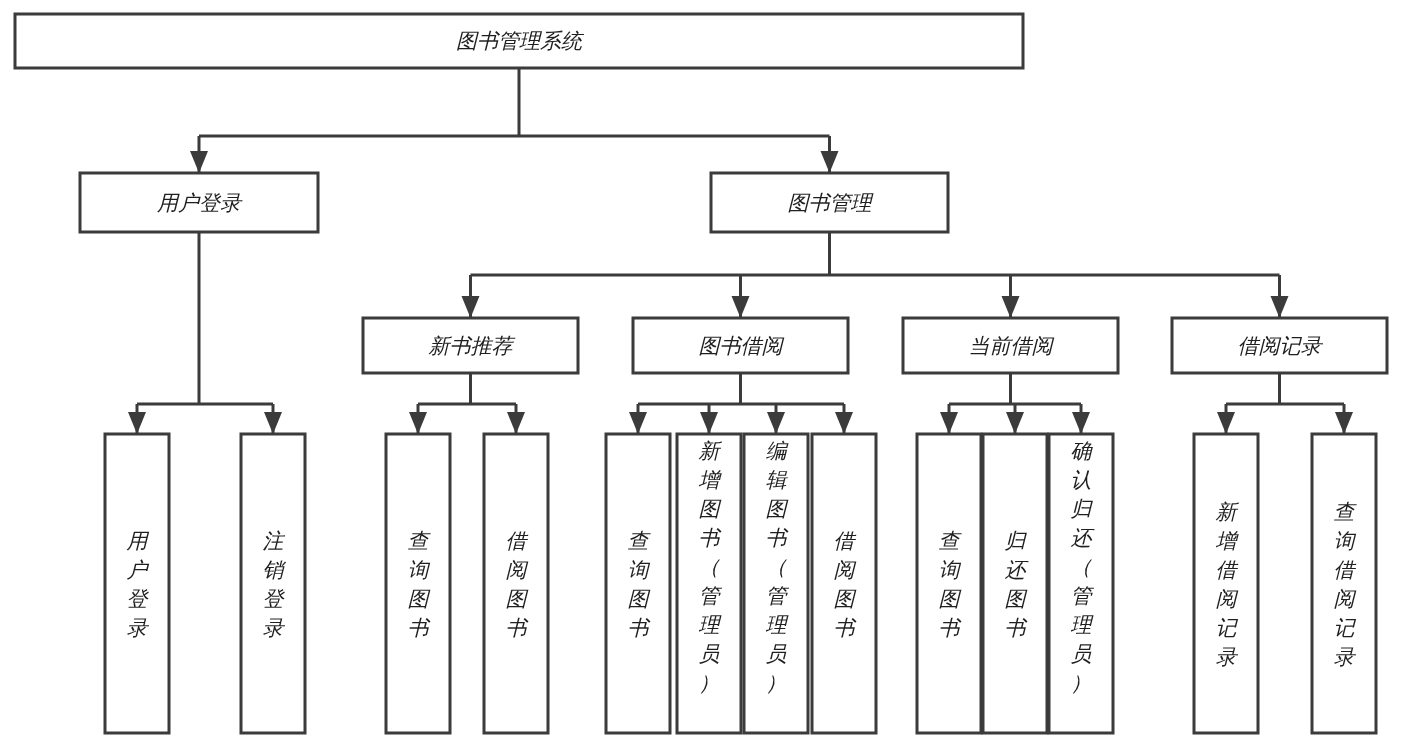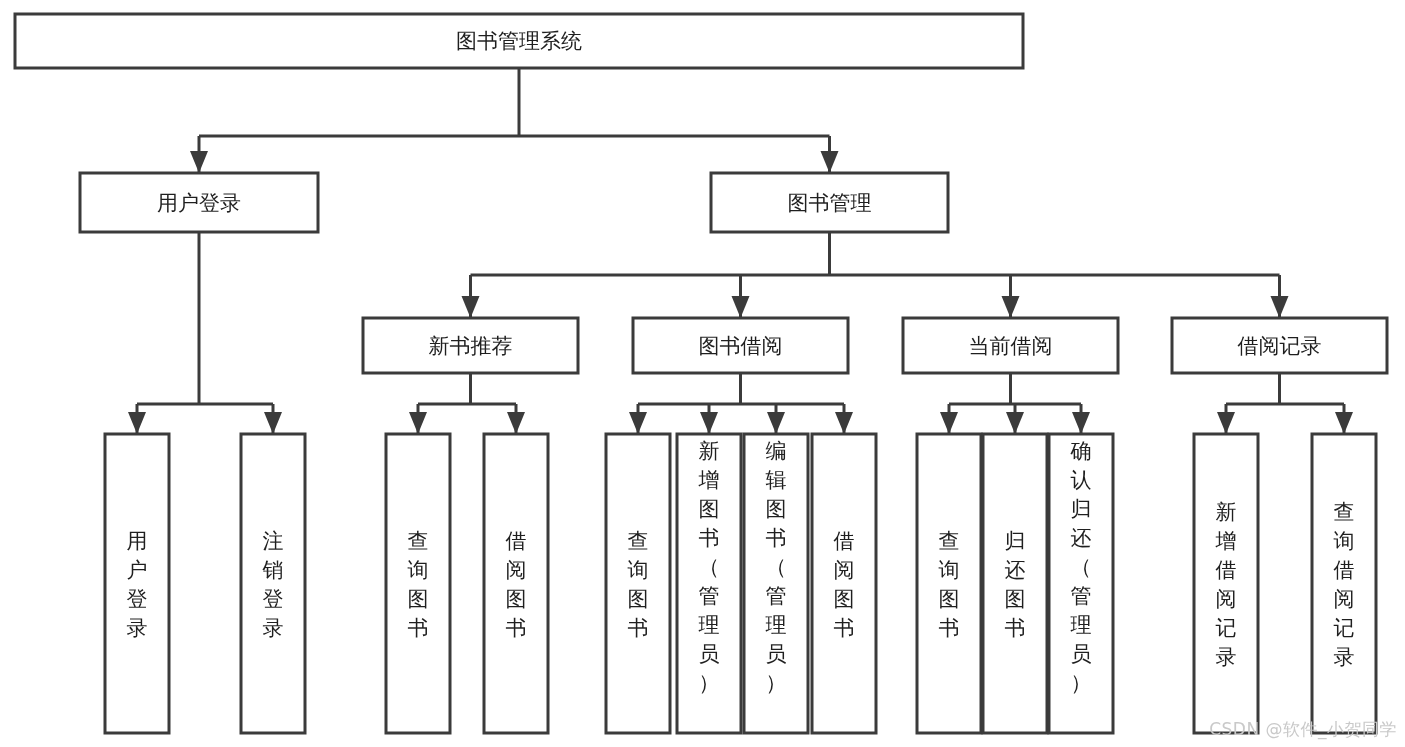--- a/index.html
+++ b/index.html
@@ -12,20 +12,21 @@
     width: 1405px;
     height: 747px;
     font-family: "DejaVu Sans", "Liberation Sans", sans-serif;
     overflow: hidden;
     position: relative;
   }
   #diagram-root {
     position: relative;
     width: 1405px;
     height: 747px;
+    font-style: italic;
   }
   svg.diagram-canvas {
     position: absolute;
     top: 0;
     left: 0;
     width: 1405px;
     height: 747px;
     display: block;
   }
   .node-box {
@@ -217,14 +218,13 @@
         <g>
           <rect x="1194" y="434" width="64" height="299" class="node-box"></rect>
           <text x="1226" class="node-label-v"><tspan x="1226" y="518.5">新</tspan><tspan x="1226" y="547.5">增</tspan><tspan x="1226" y="576.5">借</tspan><tspan x="1226" y="605.5">阅</tspan><tspan x="1226" y="634.5">记</tspan><tspan x="1226" y="663.5">录</tspan></text>
         </g>
         <g>
           <rect x="1312" y="434" width="64" height="299" class="node-box"></rect>
           <text x="1344" class="node-label-v"><tspan x="1344" y="518.5">查</tspan><tspan x="1344" y="547.5">询</tspan><tspan x="1344" y="576.5">借</tspan><tspan x="1344" y="605.5">阅</tspan><tspan x="1344" y="634.5">记</tspan><tspan x="1344" y="663.5">录</tspan></text>
         </g>
       </g>
     </svg>
-  <div class="watermark-text">CSDN @软件_小贺同学</div>
 </div>
 
 </body></html>

